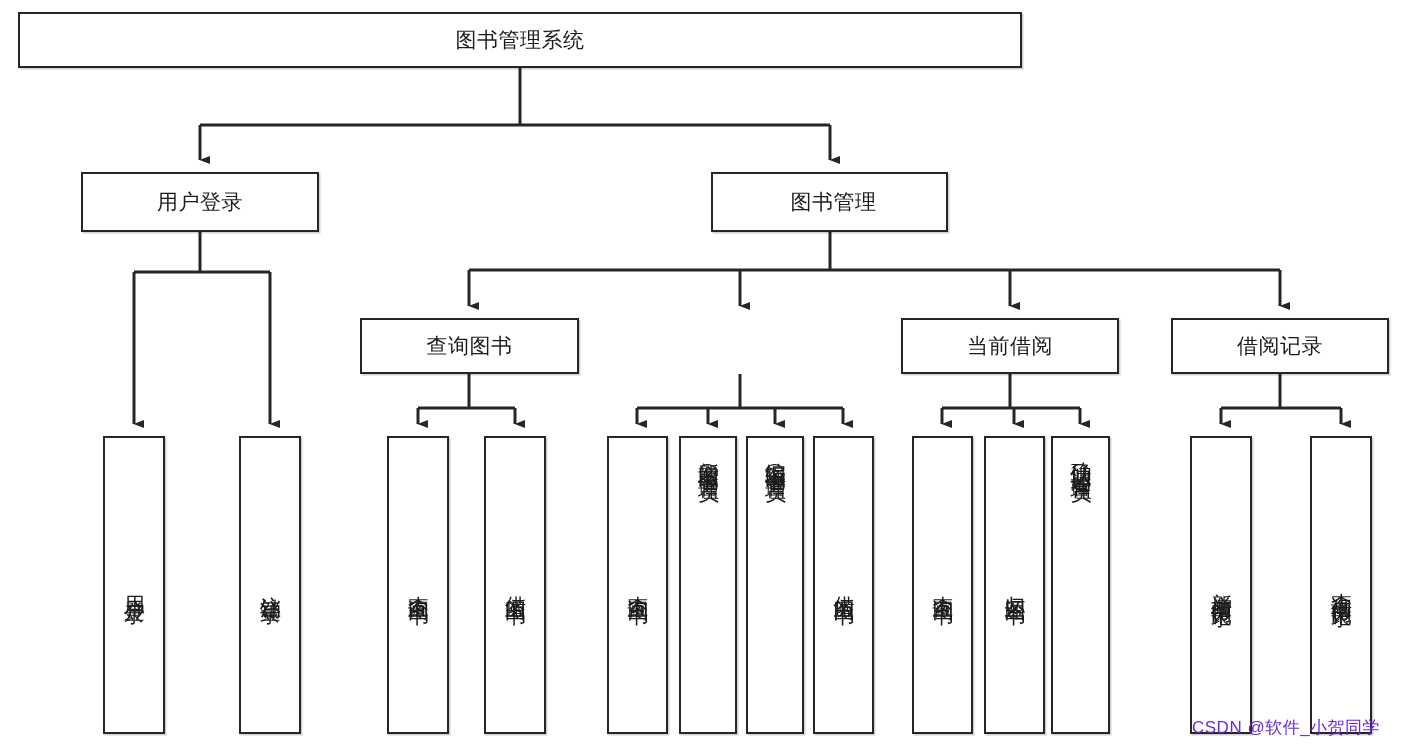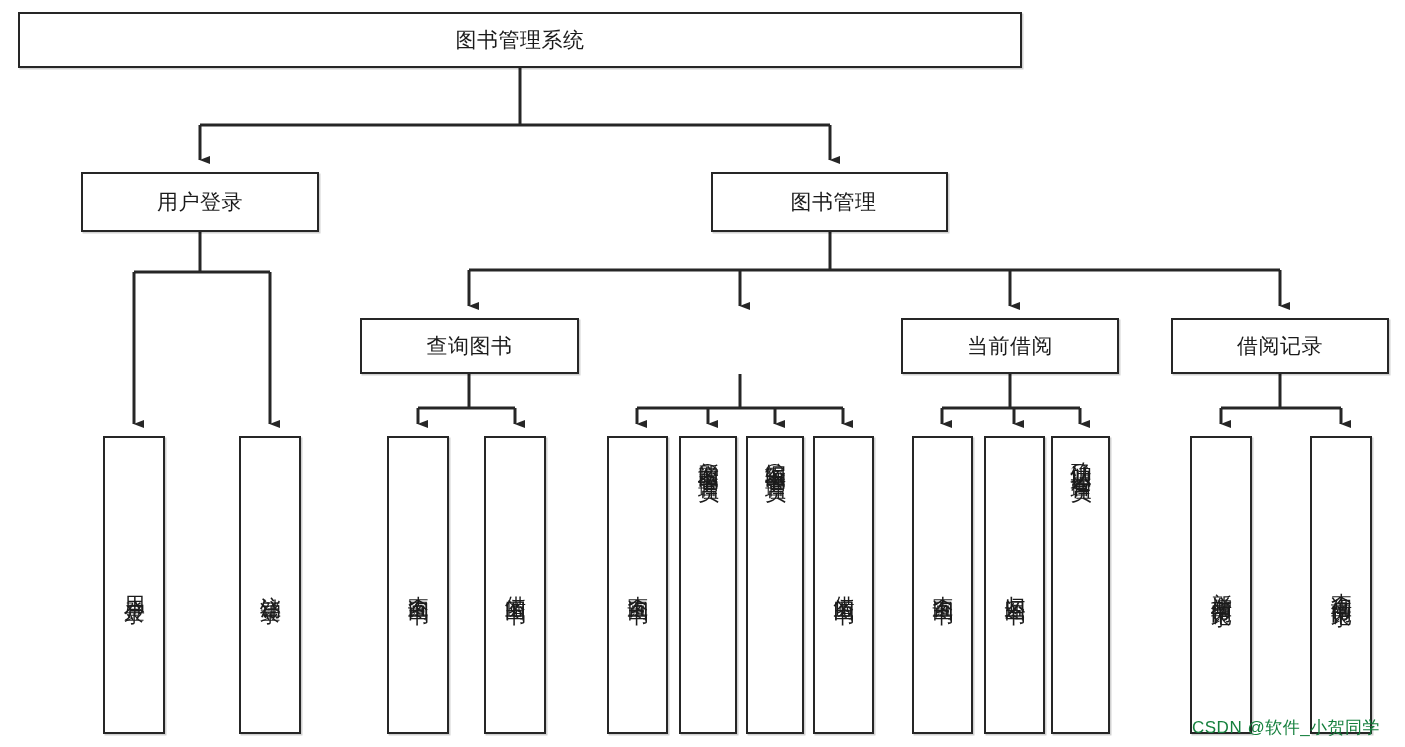--- a/index.html
+++ b/index.html
@@ -178,15 +178,15 @@
   <div class="node vertical" id="n-lf-10" style="left: 1051px; top: 436px; width: 59px; height: 298px;">
     <span class="lbl">确认归还（管理员）</span>
   </div>
   <div class="node vertical centered" id="n-lf-11" style="left: 1190px; top: 436px; width: 62px; height: 298px;">
     <span class="lbl">新增借阅记录</span>
   </div>
   <div class="node vertical centered" id="n-lf-12" style="left: 1310px; top: 436px; width: 62px; height: 298px;">
     <span class="lbl">查询借阅记录</span>
   </div>
 
-  <div class="watermark" style="left: 1192px; top: 716px; color: #15803d;">CSDN @软件_小贺同学</div>
+  <div class="watermark" style="left: 1192px; top: 716px; color: #6d28d9;">CSDN @软件_小贺同学</div>
 
 </div>
 
 </body></html>

